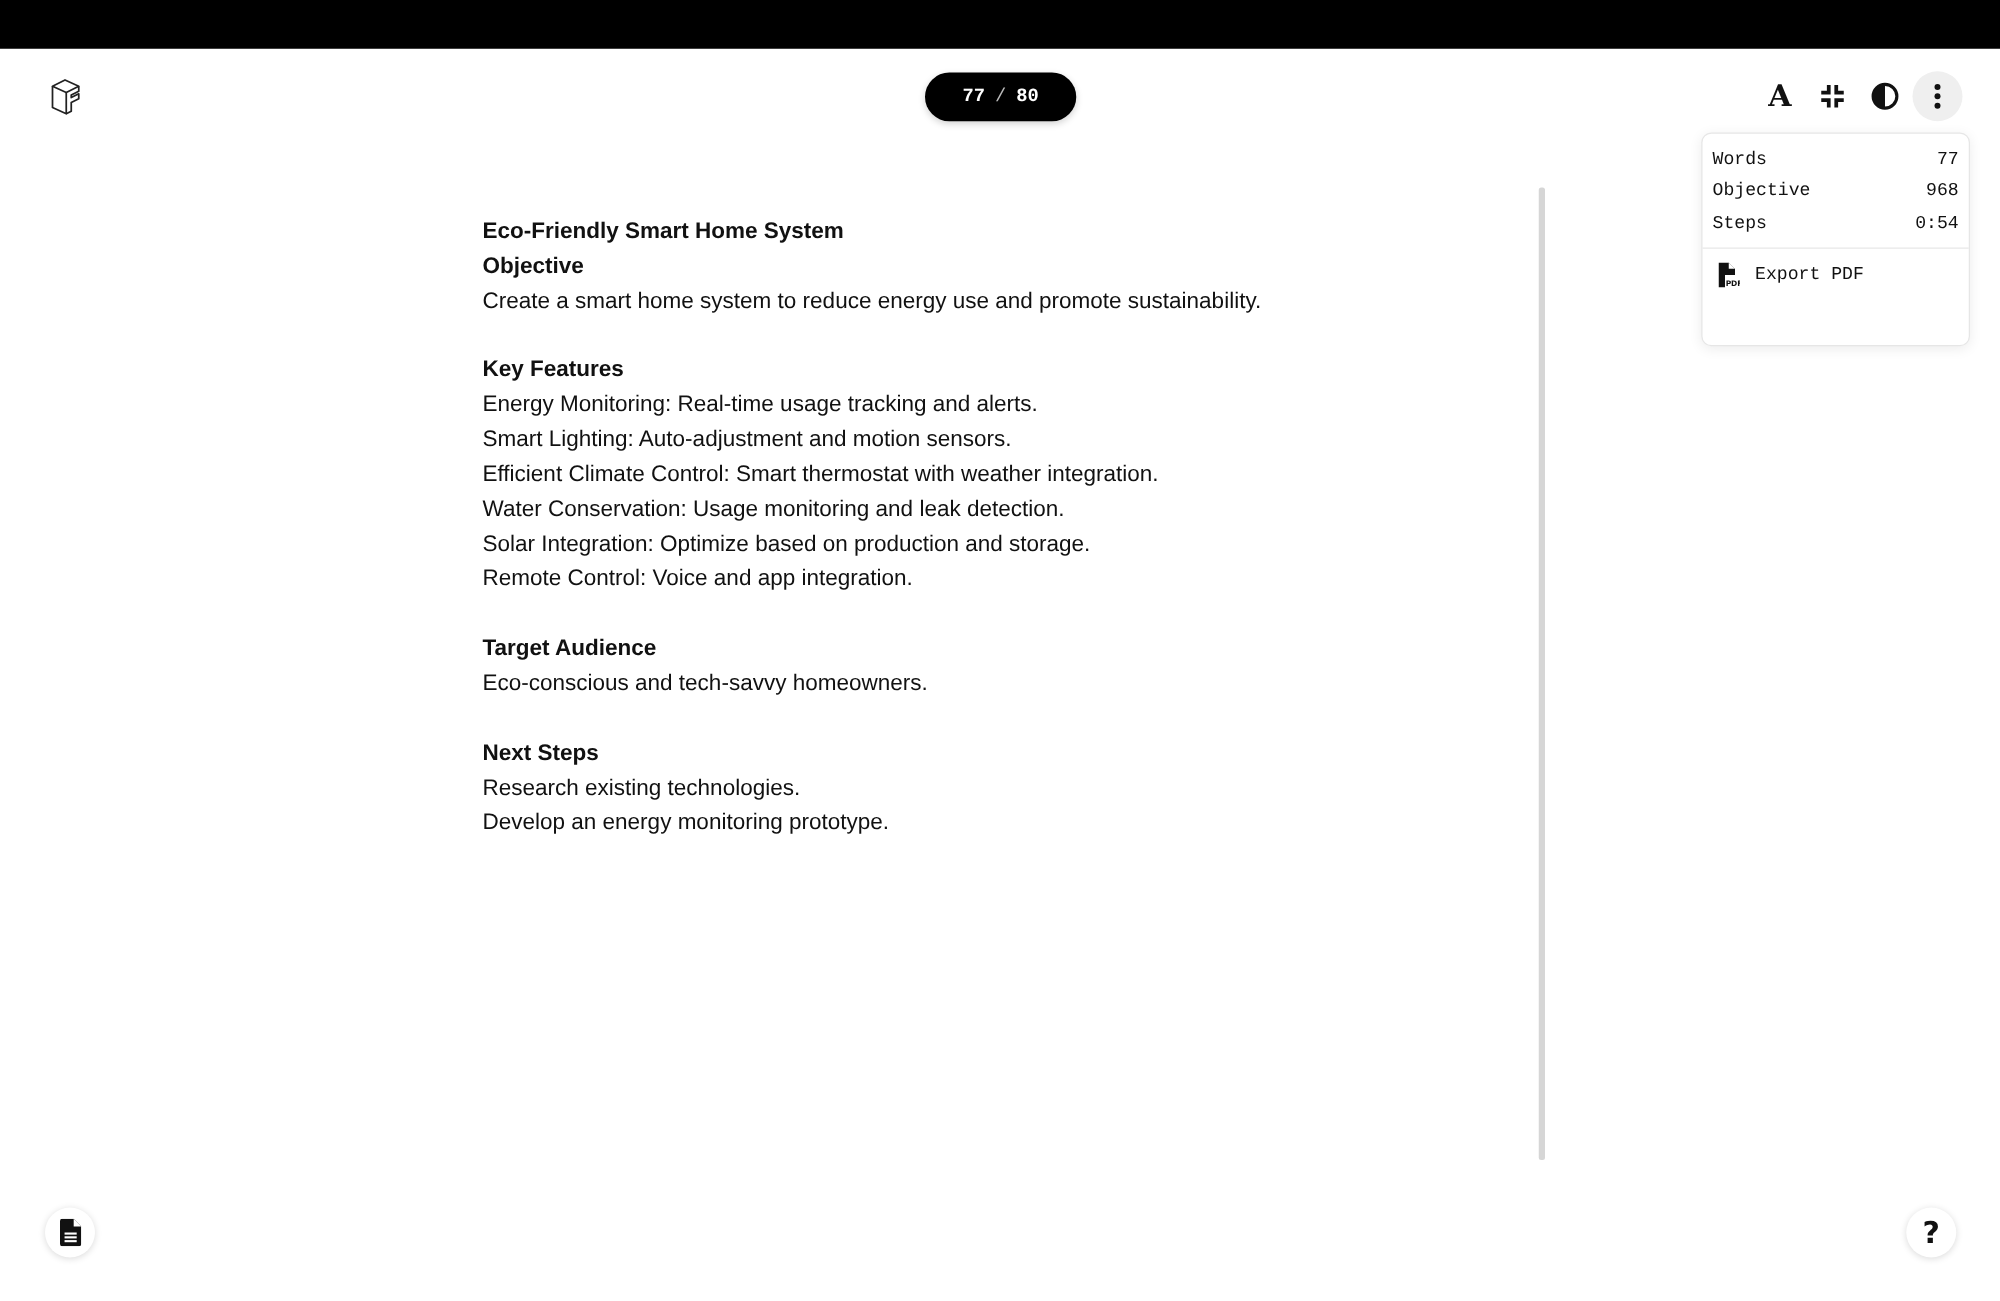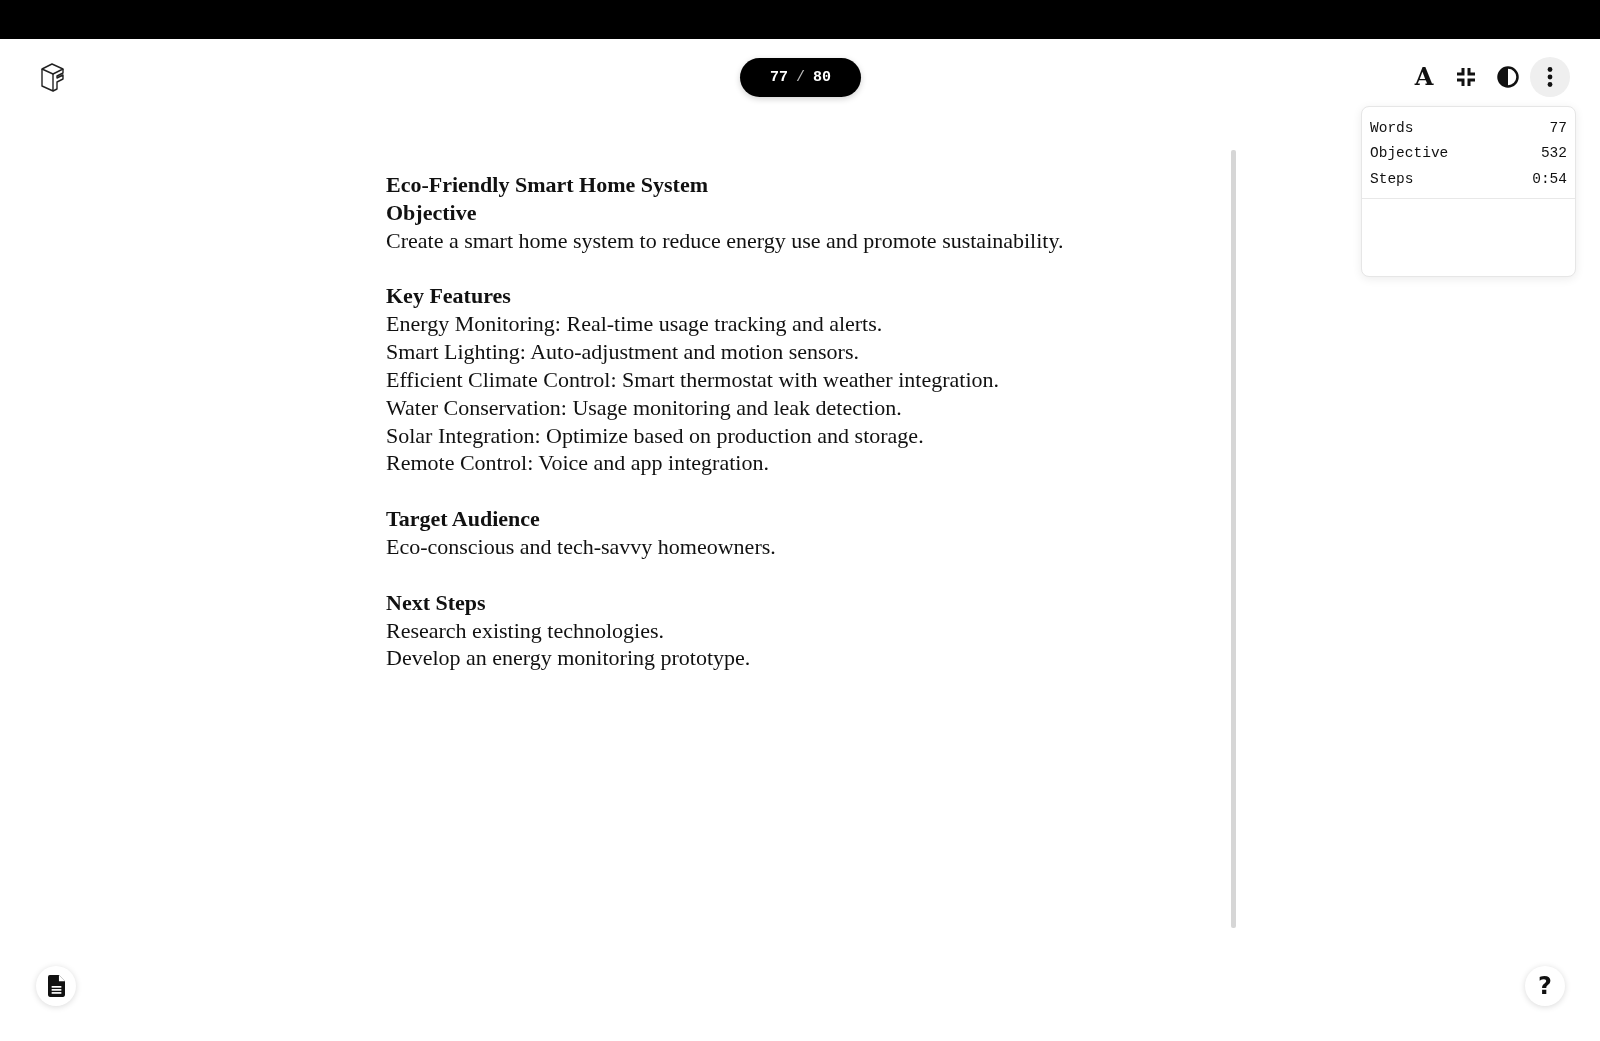--- a/index.html
+++ b/index.html
@@ -35,21 +35,21 @@
     font-family: "Liberation Mono", monospace; font-size: 14.5px; color: #111; margin-left: 12px;
   }
   .stat-row { display: flex; justify-content: space-between; padding: 0 8px 0 8px; height: 25.5px; align-items: center; }
   .stats { padding-top: 8px; padding-bottom: 6px; }
   .menu-divider { height: 1px; background: #e8e8e8; margin: 0 0 4px 0; }
   .menu-item { display: flex; align-items: center; height: 34px; padding-left: 12px; cursor: pointer; }
   .menu-item .ico { width: 18px; height: 20px; margin-right: 12px; display: flex; align-items: center; justify-content: center; }
 
   .editor {
     position: absolute; left: 386px; top: 171px; width: 830px;
-    font-family: Liberation Serif, serif; font-size: 22px; line-height: 27.85px; color: #111;
+    font-family: Liberation Sans, sans-serif; font-size: 18px; line-height: 27.85px; color: #111;
     white-space: pre;
   }
   .editor .line { height: 27.85px; }
   .editor .bold { font-weight: bold; }
 
   .scrollbar { position: absolute; left: 1231px; top: 150px; width: 5px; height: 778px; background: #d6d6d6; border-radius: 2px; }
 
   .fab {
     position: absolute; width: 40px; height: 40px; border-radius: 50%; background: #fff;
     box-shadow: 0 1px 6px rgba(0,0,0,0.15);
@@ -105,28 +105,38 @@
 </div>
 
 <div class="menu">
   <div class="stats">
     <div class="stat-row">
       <span>Words</span>
       <span>77</span>
     </div>
     <div class="stat-row">
       <span>Objective</span>
-      <span>532</span>
+      <span>968</span>
     </div>
     <div class="stat-row">
       <span>Steps</span>
       <span>0:54</span>
     </div>
   </div>
   <div class="menu-divider"></div>
+  <div class="menu-item">
+    <span class="ico">
+      <svg width="18" height="20" viewBox="0 0 18 20">
+        <path d="M1 0 H9 L14 5 V10 H6 V20 H1 Z" fill="#111"></path>
+        <path d="M9 0 V5 H14" fill="#fff"></path>
+        <text x="6.5" y="18.5" font-family="DejaVu Sans, sans-serif" font-weight="bold" font-size="6" fill="#111">PDF</text>
+      </svg>
+    </span>
+    <span>Export PDF</span>
+  </div>
 </div>
 
 <div class="editor" id="editor"><div class="line bold">Eco-Friendly Smart Home System</div><div class="line bold">Objective</div><div class="line">Create a smart home system to reduce energy use and promote sustainability.</div><div class="line"></div><div class="line bold">Key Features</div><div class="line">Energy Monitoring: Real-time usage tracking and alerts.</div><div class="line">Smart Lighting: Auto-adjustment and motion sensors.</div><div class="line">Efficient Climate Control: Smart thermostat with weather integration.</div><div class="line">Water Conservation: Usage monitoring and leak detection.</div><div class="line">Solar Integration: Optimize based on production and storage.</div><div class="line">Remote Control: Voice and app integration.</div><div class="line"></div><div class="line bold">Target Audience</div><div class="line">Eco-conscious and tech-savvy homeowners.</div><div class="line"></div><div class="line bold">Next Steps</div><div class="line">Research existing technologies.</div><div class="line">Develop an energy monitoring prototype.</div></div>
 
 <div class="scrollbar"></div>
 
 <div class="fab fab-doc">
   <svg width="17" height="22" viewBox="0 0 14 18">
     <path d="M1.5 0 H9 L14 5 V16.5 A1.5 1.5 0 0 1 12.5 18 H1.5 A1.5 1.5 0 0 1 0 16.5 V1.5 A1.5 1.5 0 0 1 1.5 0 Z" fill="#111"></path>
     <path d="M9 0 V5 H14" fill="#fff"></path>

